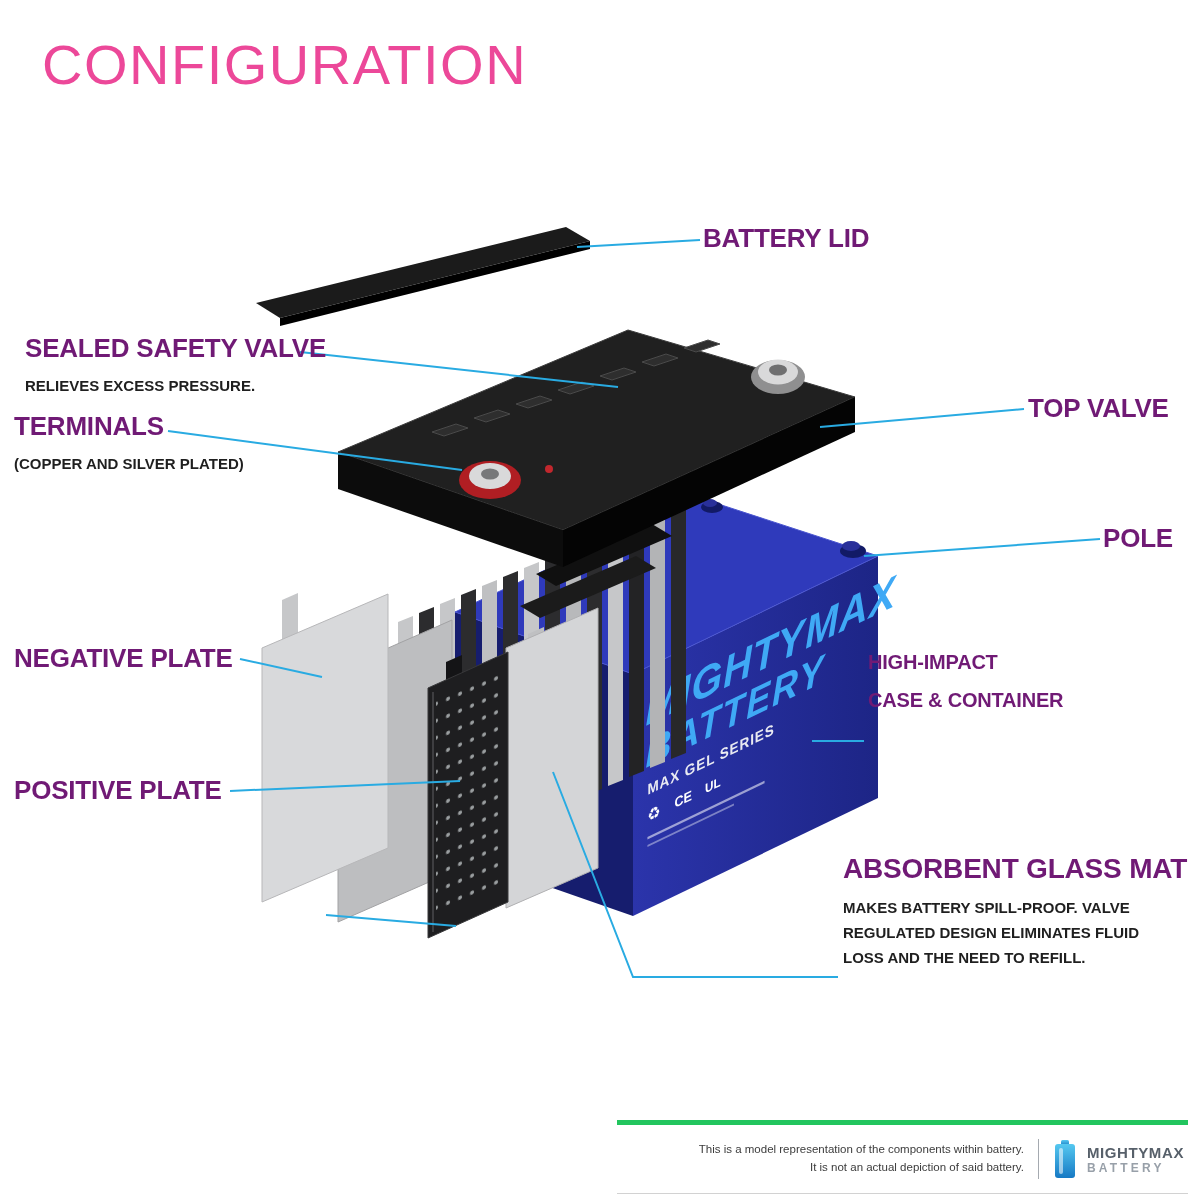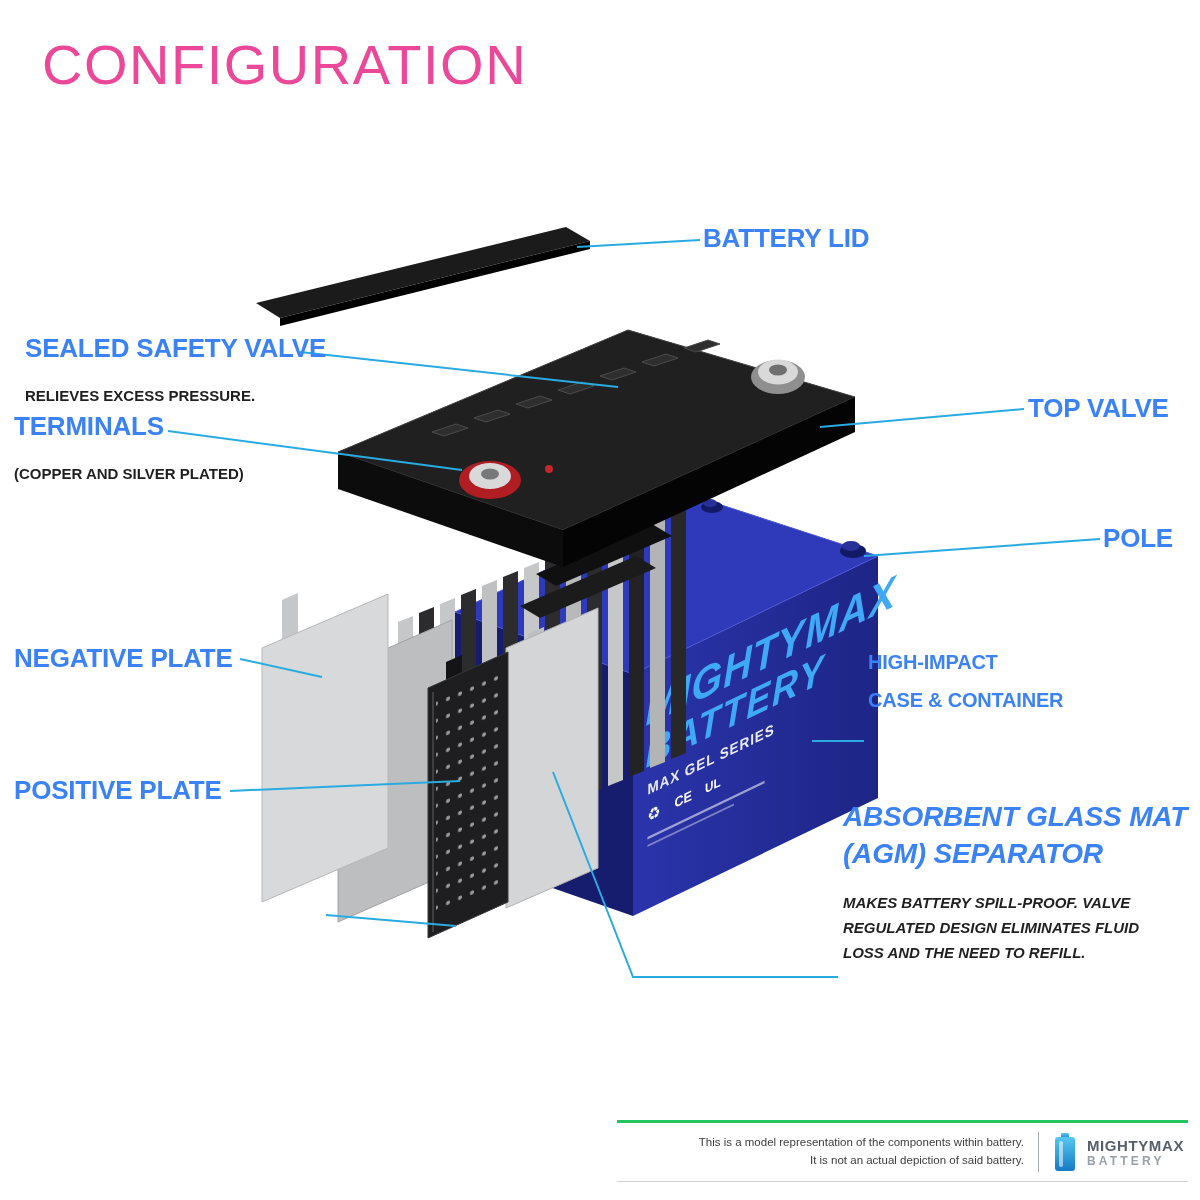--- a/index.html
+++ b/index.html
@@ -10,33 +10,33 @@
   }
   .diagram-svg { position:absolute; left:0; top:0; }
   .page-title {
     position:absolute; left:42px; top:32px;
     font-size:56px; font-weight:400; letter-spacing:1.5px; color:#ec4899;
     white-space:nowrap;
   }
   .callout { position:absolute; }
   .callout-title {
     font-size:26px; font-weight:700; letter-spacing:-0.2px;
-    line-height:1.28; white-space:nowrap; color:#3b82f6;
+    line-height:1.28; white-space:nowrap; color:#701a75;
   }
   .callout.big .callout-title { font-size:20px; line-height:38px;margin-top:47px; }
   .callout.mid .callout-title { font-size:28px; line-height:37px; }
   .callout-desc {
-    margin-top:18px; font-size:15px; font-weight:700; line-height:25px;
+    margin-top:8px; font-size:15px; font-weight:700; line-height:25px;
     white-space:nowrap; color:#1f1f1f;
   }
   .callout.wide-desc .callout-desc { line-height:27px; font-size:15.5px; }
   .footer {
-    position:absolute; left:617px; top:1120px; width:571px; height:62px;
+    position:absolute; left:617px; top:1120px; width:571px; height:74px;
     display:flex; align-items:center;
-    border-top:3px solid #22c55e; border-bottom:1px solid #d2d2d2;
+    border-top:5px solid #22c55e; border-bottom:1px solid #d2d2d2;
   }
   .footer-disclaimer {
     flex:1; text-align:right; font-size:11.5px; line-height:1.55;
     color:#3c3c3c; padding-right:14px;
   }
   .footer-divider { width:1px; height:40px; background:#a5aab0; }
   .footer-logo { display:flex; align-items:center; gap:9px; padding-left:13px; padding-right:4px; }
   .footer-brand-1 { font-size:15px; font-weight:700; letter-spacing:0.6px; color:#57606a; }
   .footer-brand-2 { font-size:12px; font-weight:700; letter-spacing:3.2px; color:#98a0a9; }
 </style>
@@ -204,24 +204,23 @@
 
   <div class="callout" style="left:14px; top:642px;">
     <div class="callout-title">NEGATIVE PLATE</div>
   </div>
 
   <div class="callout" style="left:14px; top:774px;">
     <div class="callout-title">POSITIVE PLATE</div>
   </div>
 
 
-  <div class="callout mid" style="left:843px; top:798px;font-style:italic;">
+  <div class="callout mid" style="left:843px; top:850px;">
     <div class="callout-title">
       <div>ABSORBENT GLASS MAT</div>
-      <div>(AGM) SEPARATOR</div>
     </div>
     <div class="callout-desc">
       <div>MAKES BATTERY SPILL-PROOF. VALVE</div>
       <div>REGULATED DESIGN ELIMINATES FLUID</div>
       <div>LOSS AND THE NEED TO REFILL.</div>
     </div>
   </div>
 
   <div class="footer">
     <div class="footer-disclaimer">

